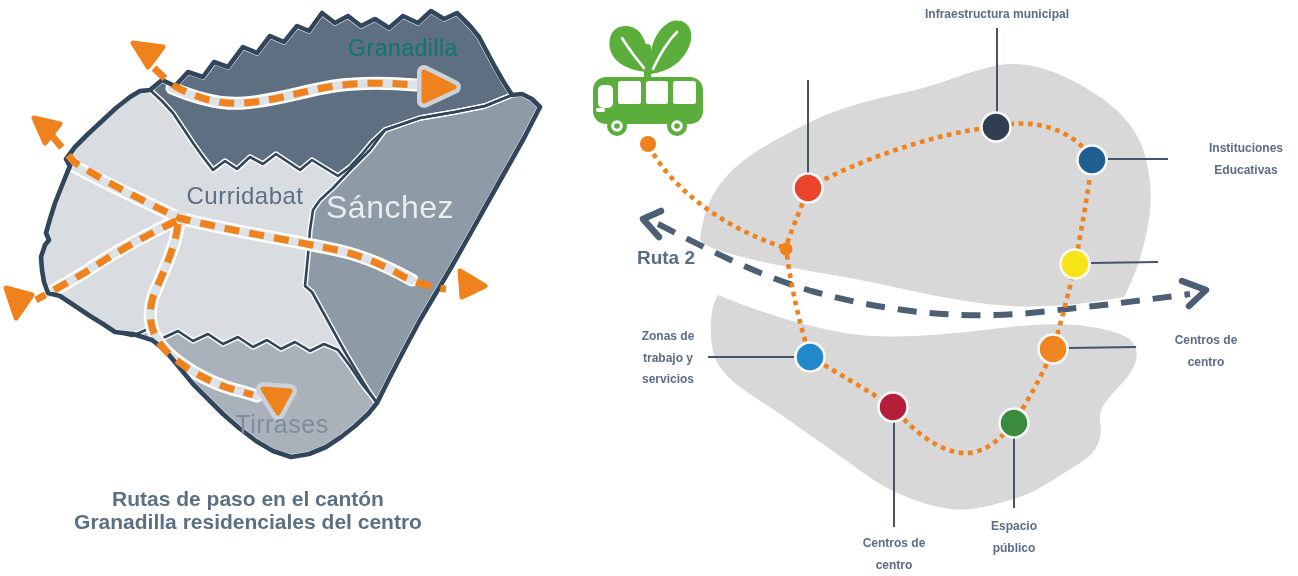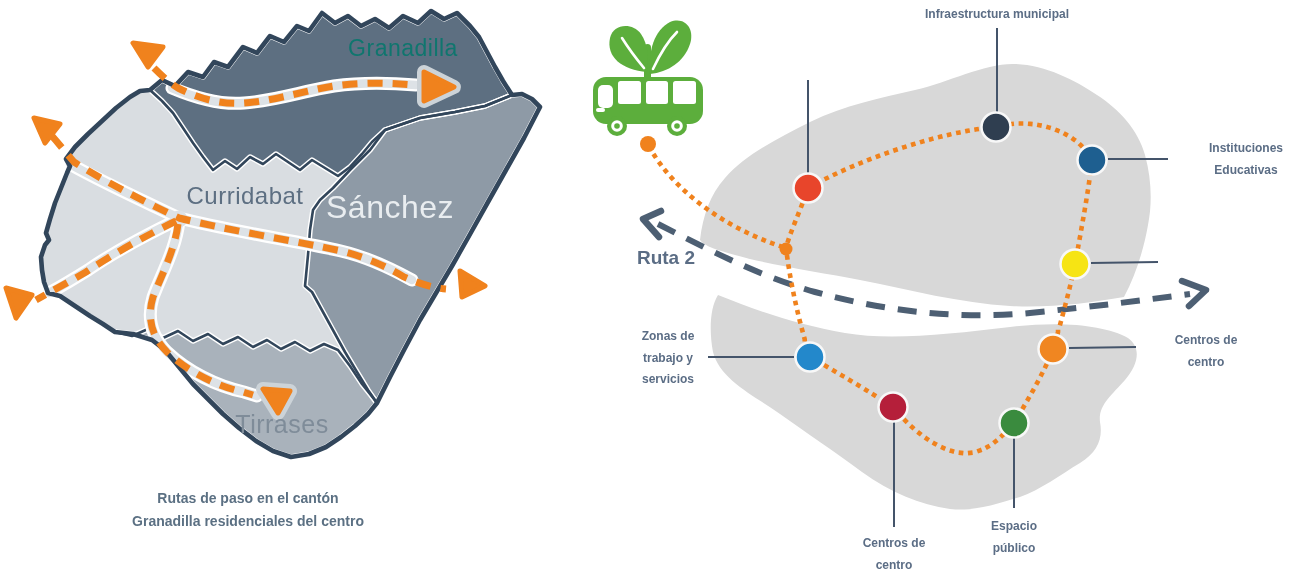--- a/index.html
+++ b/index.html
@@ -21,21 +21,21 @@
   .dotted{fill:none;stroke-width:4.6;stroke-dasharray:0.1 9.2;stroke-linecap:square;}
   .r2    {fill:none;stroke-width:6;stroke-dasharray:19 13;stroke-linecap:butt;}
   .chev  {fill:none;stroke-width:6.5;stroke-linejoin:round;stroke-linecap:round;}
   .leader{stroke-width:2;}
   .node  {stroke:#f8f8f8;stroke-width:2.5;}
   .vein  {fill:none;stroke:#ffffff;stroke-width:2.6;stroke-linecap:round;}
 
   
   .dlab{position:absolute;transform:translate(-50%,-50%);white-space:nowrap;letter-spacing:.5px;}
   .caption{position:absolute;left:248px;top:487px;transform:translateX(-50%);
-           text-align:center;font-weight:bold;font-size:14px;line-height:23px;
+           text-align:center;font-weight:bold;font-size:21px;line-height:23px;
            color:#5b7083;white-space:nowrap;}
   .rlab{position:absolute;transform:translateX(-50%);text-align:center;font-weight:bold;
         font-size:12px;line-height:21.5px;color:#5b6d85;white-space:nowrap;}
   .rlab span{display:block;}
 </style>
 </head>
 <body>
 
 <div class="canvas">
 

